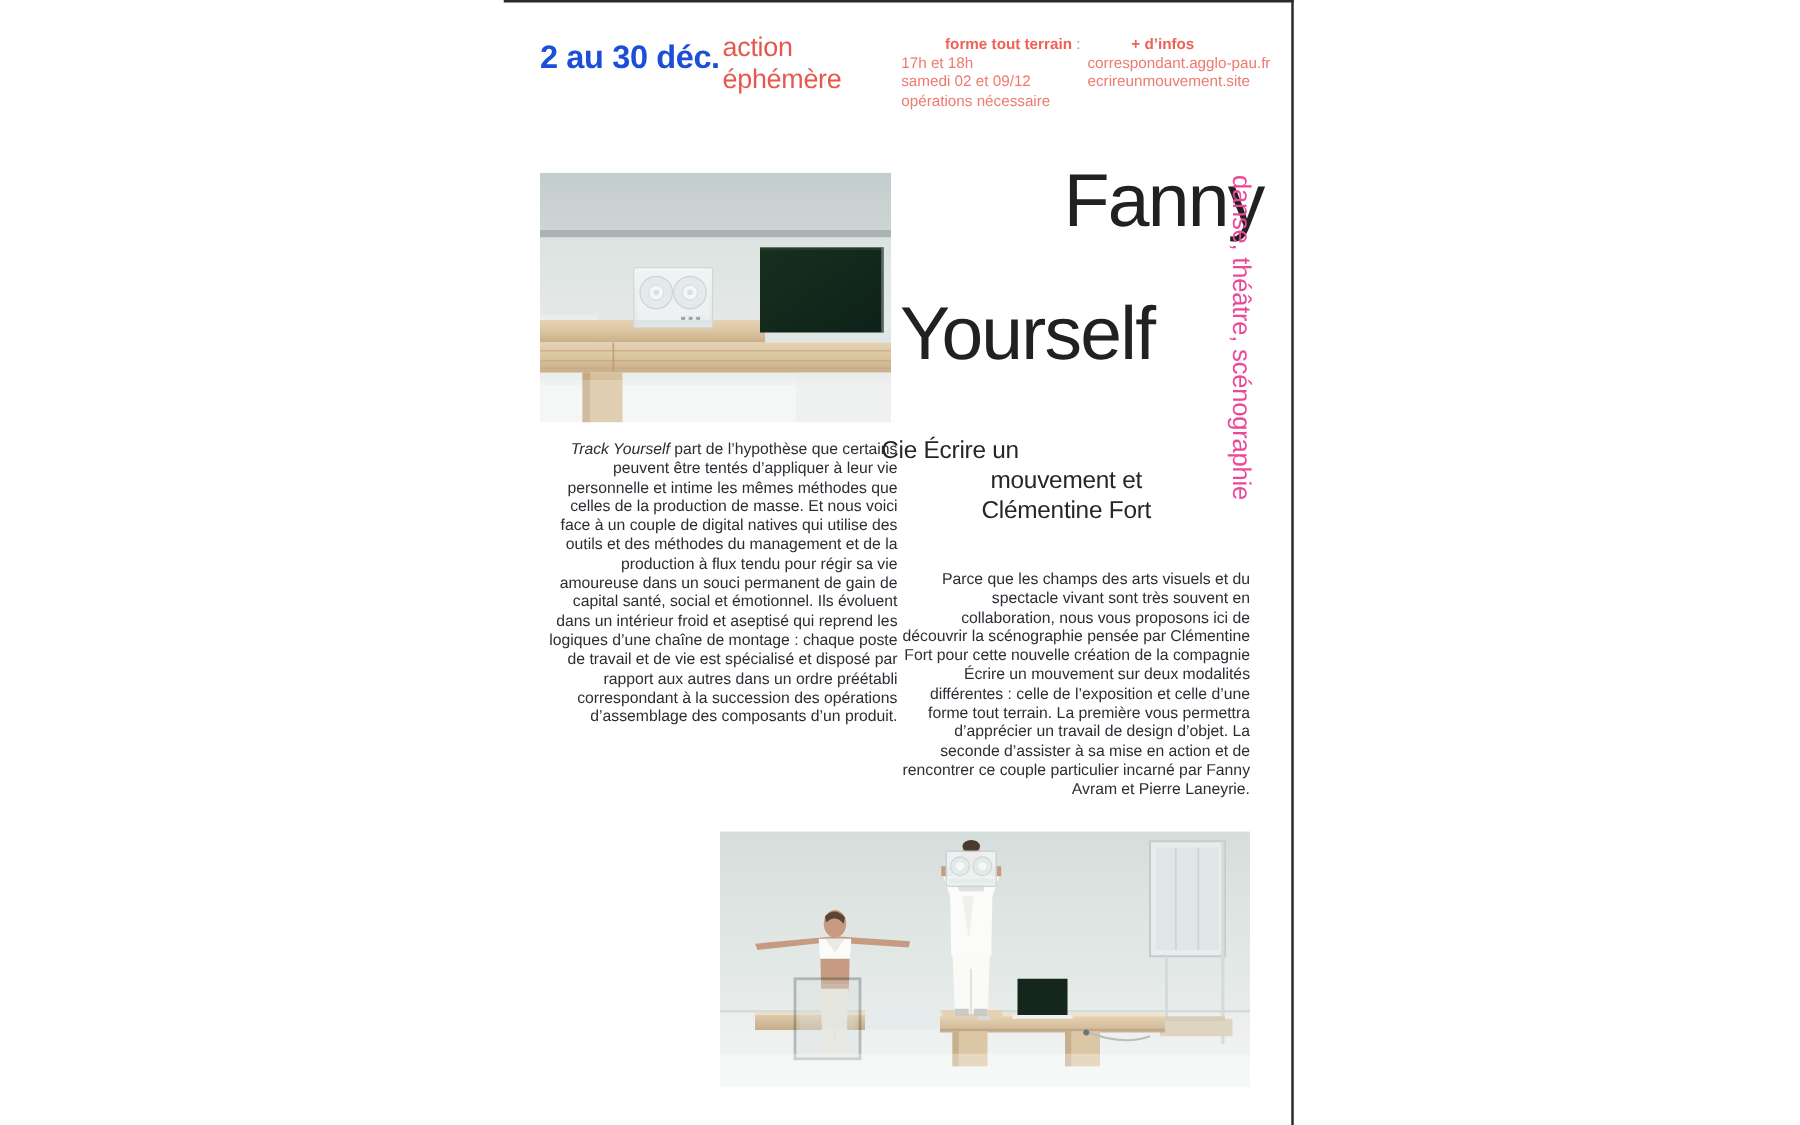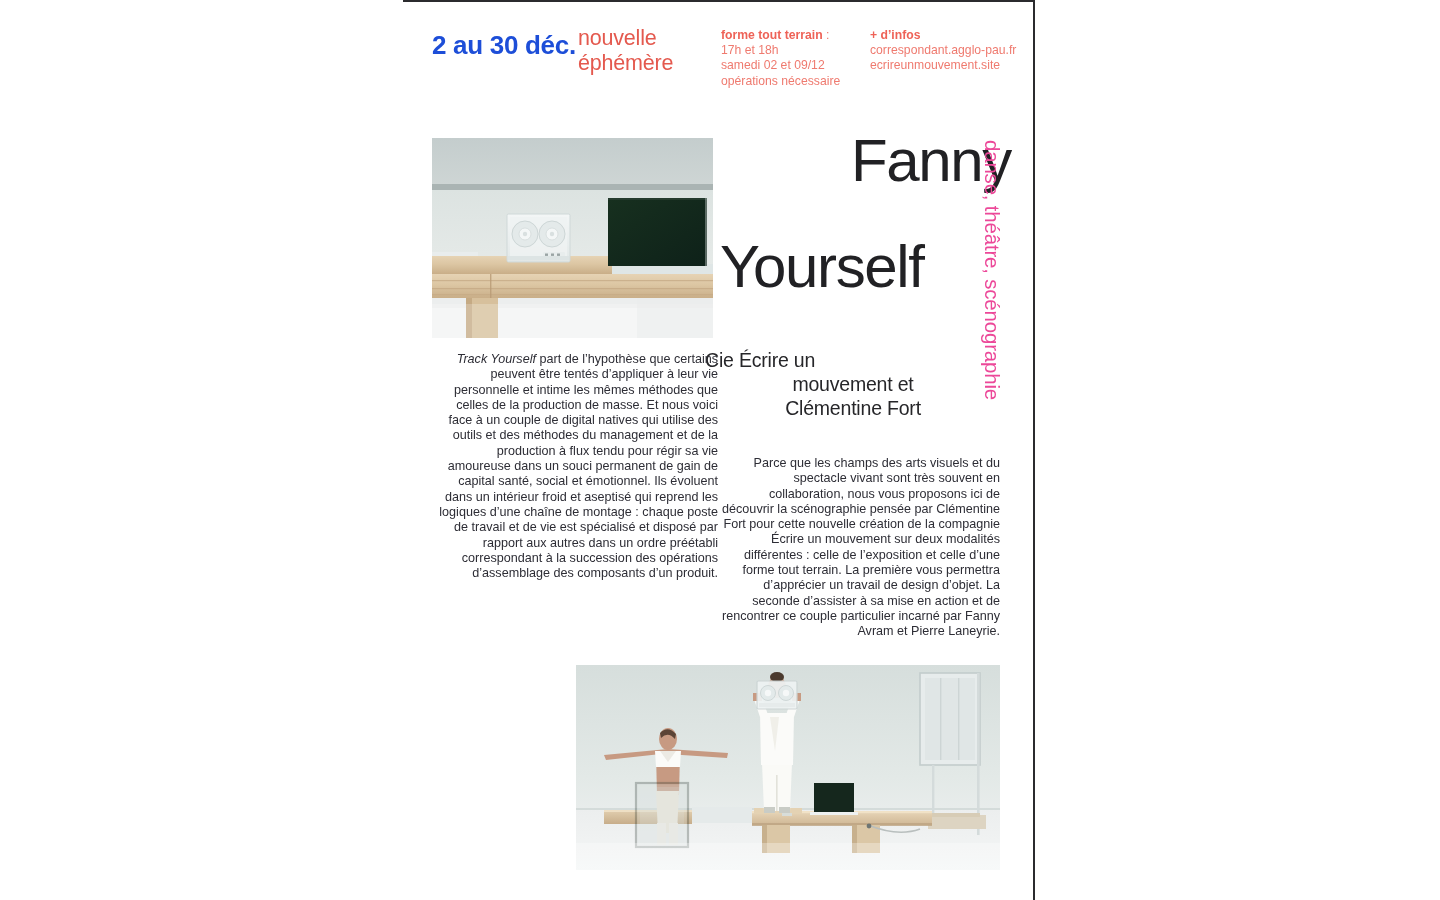--- a/index.html
+++ b/index.html
@@ -72,20 +72,21 @@
     font-size: 12.2px;
     line-height: 15.2px;
     color: #ef7a6f;
     white-space: nowrap;
   }
   .hdr-col.col-a { left: 289px; top: 2px; }
   .hdr-col.col-b { left: 438px; top: 2px; }
   .hdr-col .lead {
     font-weight: 700;
     color: #ee6257;
+    margin-left: 35px;
   }
   .hdr-col .lead .thin { font-weight: 400; color: #ef7a6f; }
 
   
   .photo {
     position: absolute;
     overflow: hidden;
   }
   #photo-top {
     left: 432px;
@@ -167,21 +168,21 @@
 <div id="page">
 
   <div class="rule-top"></div>
   <div class="rule-right"></div>
 
   <div class="header">
 
     <div class="hdr-dates">2 au 30 déc.</div>
 
     <div class="hdr-venue">
-      <span>nouvelle</span><br>
+      <span>action</span><br>
       <span>éphémère</span>
     </div>
 
     <div class="hdr-col col-a">
       <div class="lead"><span>forme tout terrain</span><span class="thin"> :</span></div>
       <div>17h et 18h</div>
       <div>samedi 02 et 09/12</div>
       <div>opérations nécessaire</div>
     </div>
 

